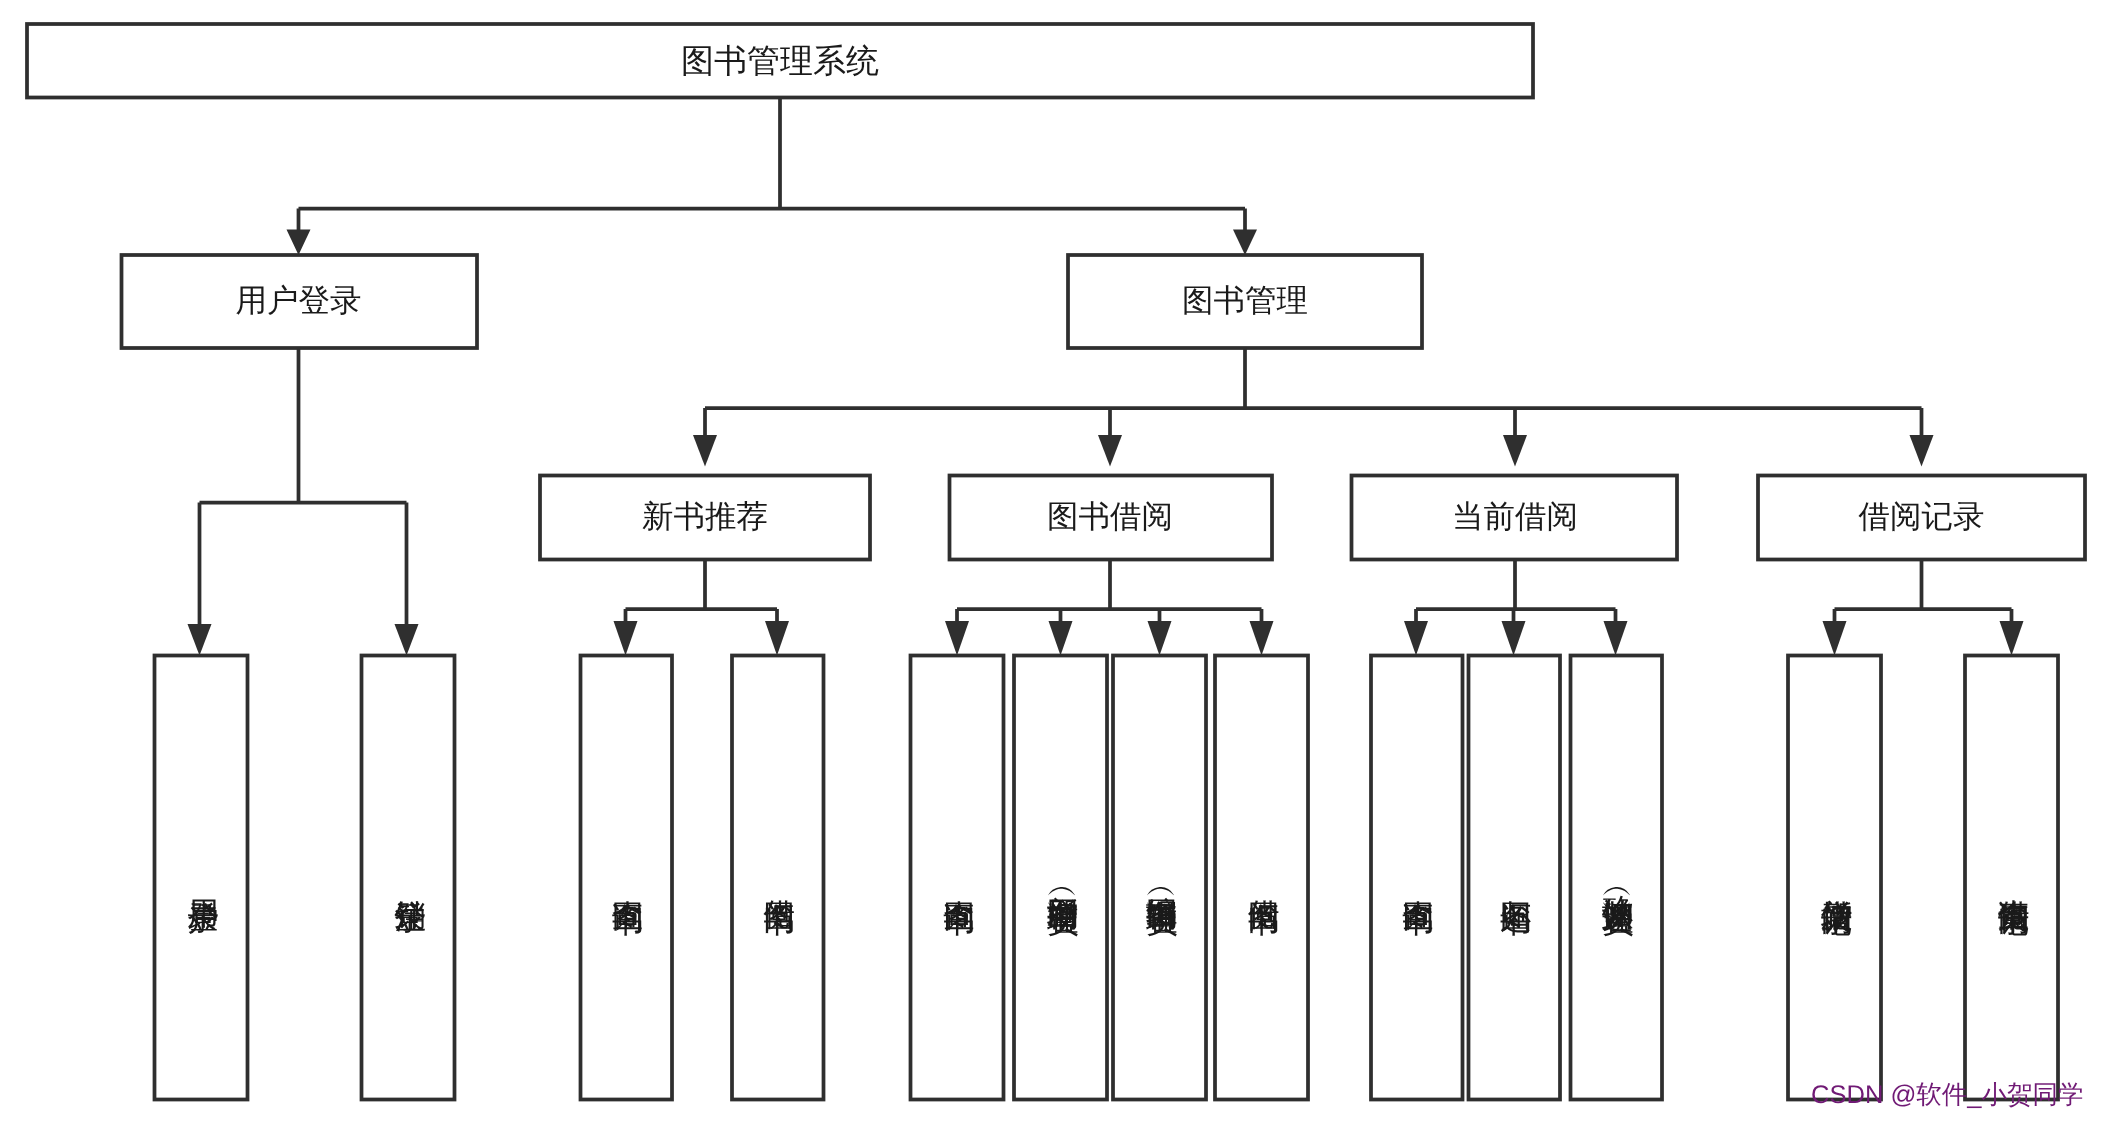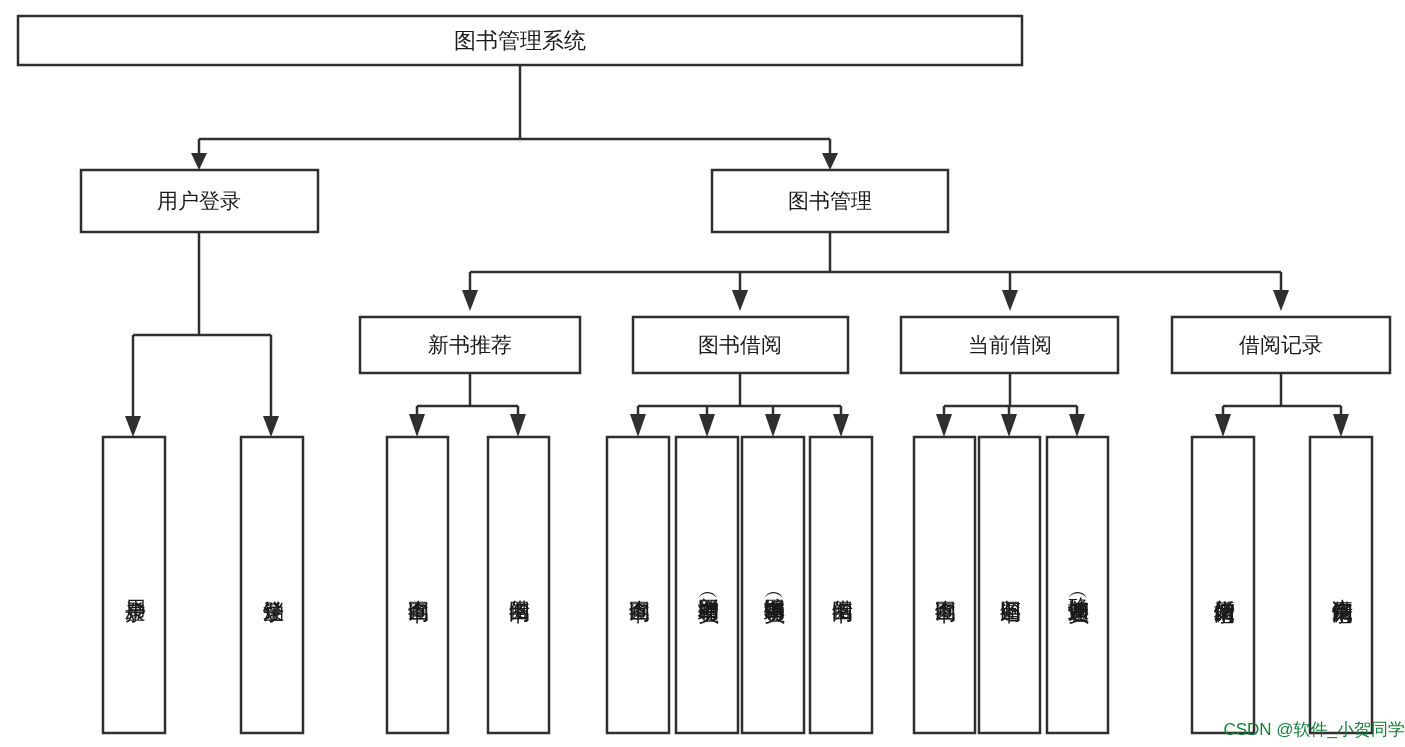--- a/index.html
+++ b/index.html
@@ -54,25 +54,25 @@
     font-size: 21px;
     writing-mode: vertical-rl;
     text-orientation: upright;
     letter-spacing: 1px;
   }
   .label-root {
     font-size: 22px;
   }
   .watermark {
     position: absolute;
-    right: 0;
+    right: 16px;
     bottom: 6px;
     font-family: "Liberation Sans", "DejaVu Sans", sans-serif;
     font-size: 17px;
-    color: #15803d;
+    color: #701a75;
     white-space: nowrap;
     pointer-events: none;
     user-select: none;
   }
 </style>
 </head>
 <body>
 
 <div id="diagram-root">
 

